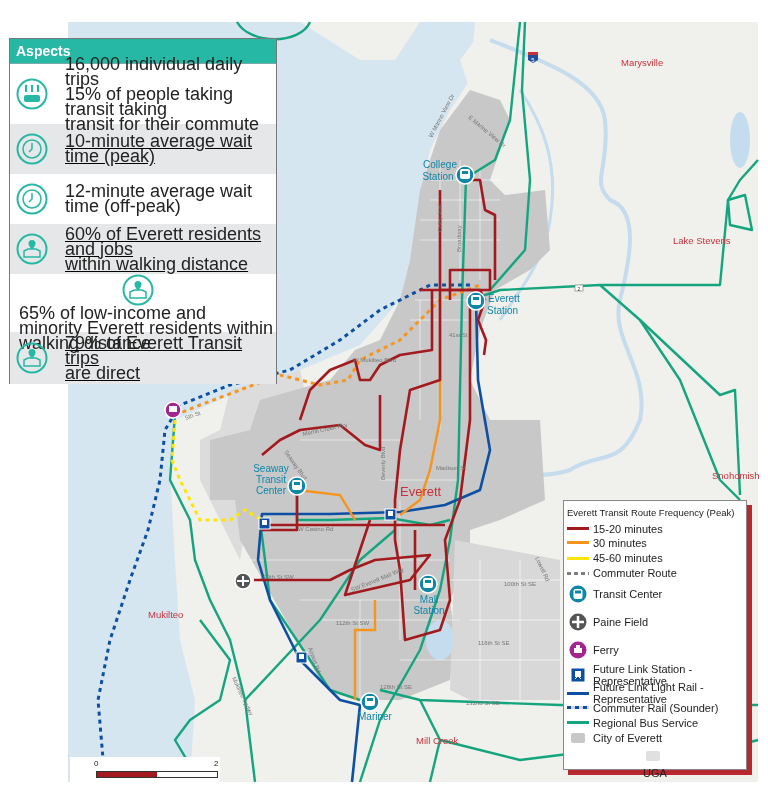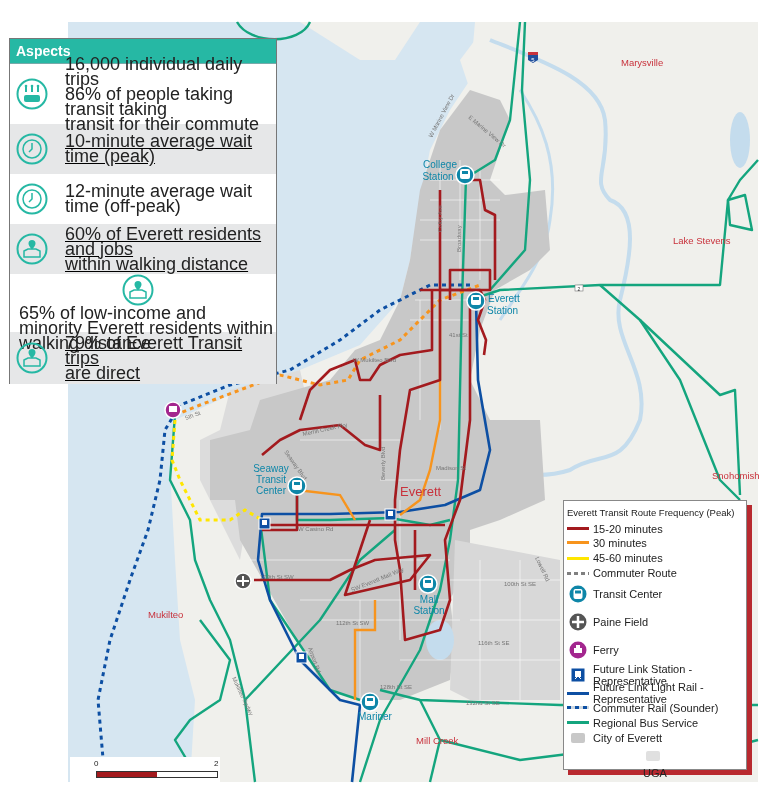--- a/index.html
+++ b/index.html
@@ -209,21 +209,21 @@
     <svg class="ico" viewBox="0 0 32 32">
         <circle cx="16" cy="16" r="14.5" fill="#fff" stroke="#26b8a4" stroke-width="2"></circle>
         <path d="M10 9v5M16 9v5M22 9v5" stroke="#26b8a4" stroke-width="2"></path>
         <circle cx="10" cy="8" r="1.3" fill="#26b8a4"></circle>
         <circle cx="16" cy="8" r="1.3" fill="#26b8a4"></circle>
         <circle cx="22" cy="8" r="1.3" fill="#26b8a4"></circle>
         <rect x="8" y="17" width="16" height="7" rx="2" fill="#26b8a4"></rect>
       </svg>
     <div class="txt">
       <div>16,000 individual daily trips</div>
-      <div>86% of people taking transit taking</div>
+      <div>15% of people taking transit taking</div>
       <div>transit for their commute</div>
     </div>
   </div>
   <div class="row alt" style="height:50px;">
     <svg class="ico" viewBox="0 0 32 32">
         <circle cx="16" cy="16" r="14.5" fill="none" stroke="#26b8a4" stroke-width="2"></circle>
         <circle cx="16" cy="16" r="9" fill="none" stroke="#26b8a4" stroke-width="1.5"></circle>
         <path d="M16 10v6l-3 3" stroke="#26b8a4" stroke-width="1.5" fill="none"></path>
       </svg>
     <div class="txt">

